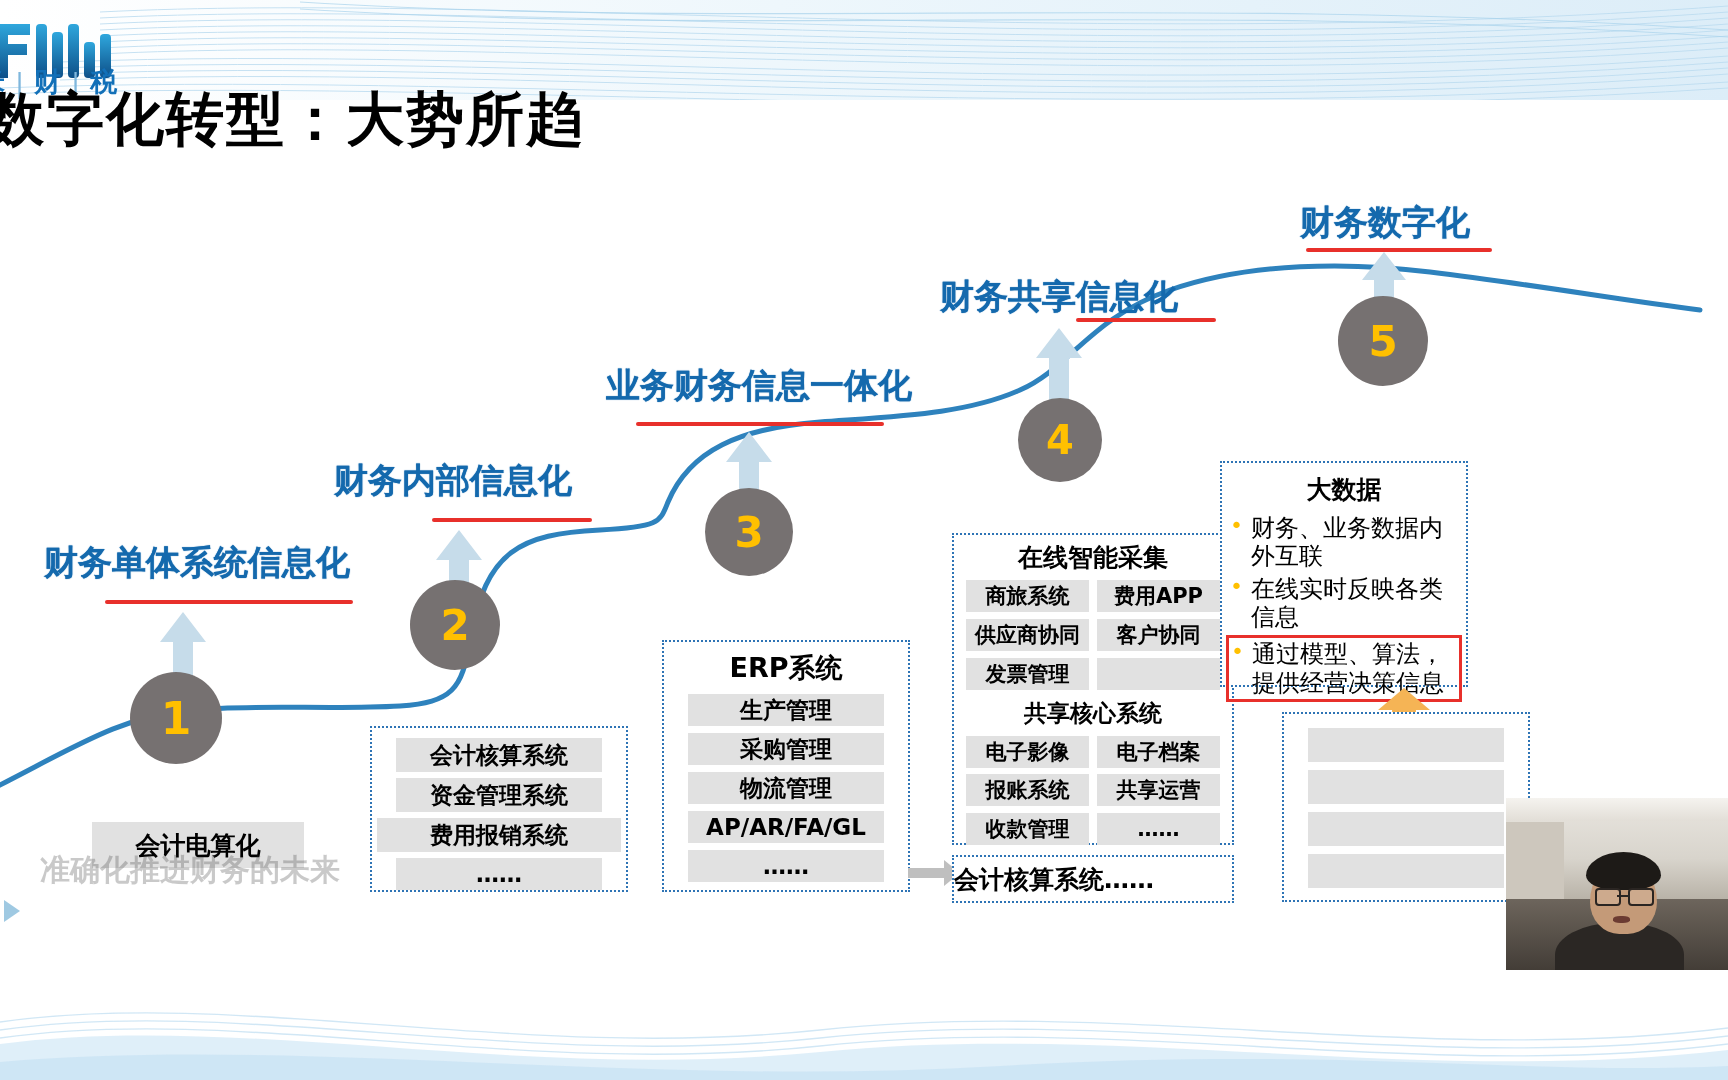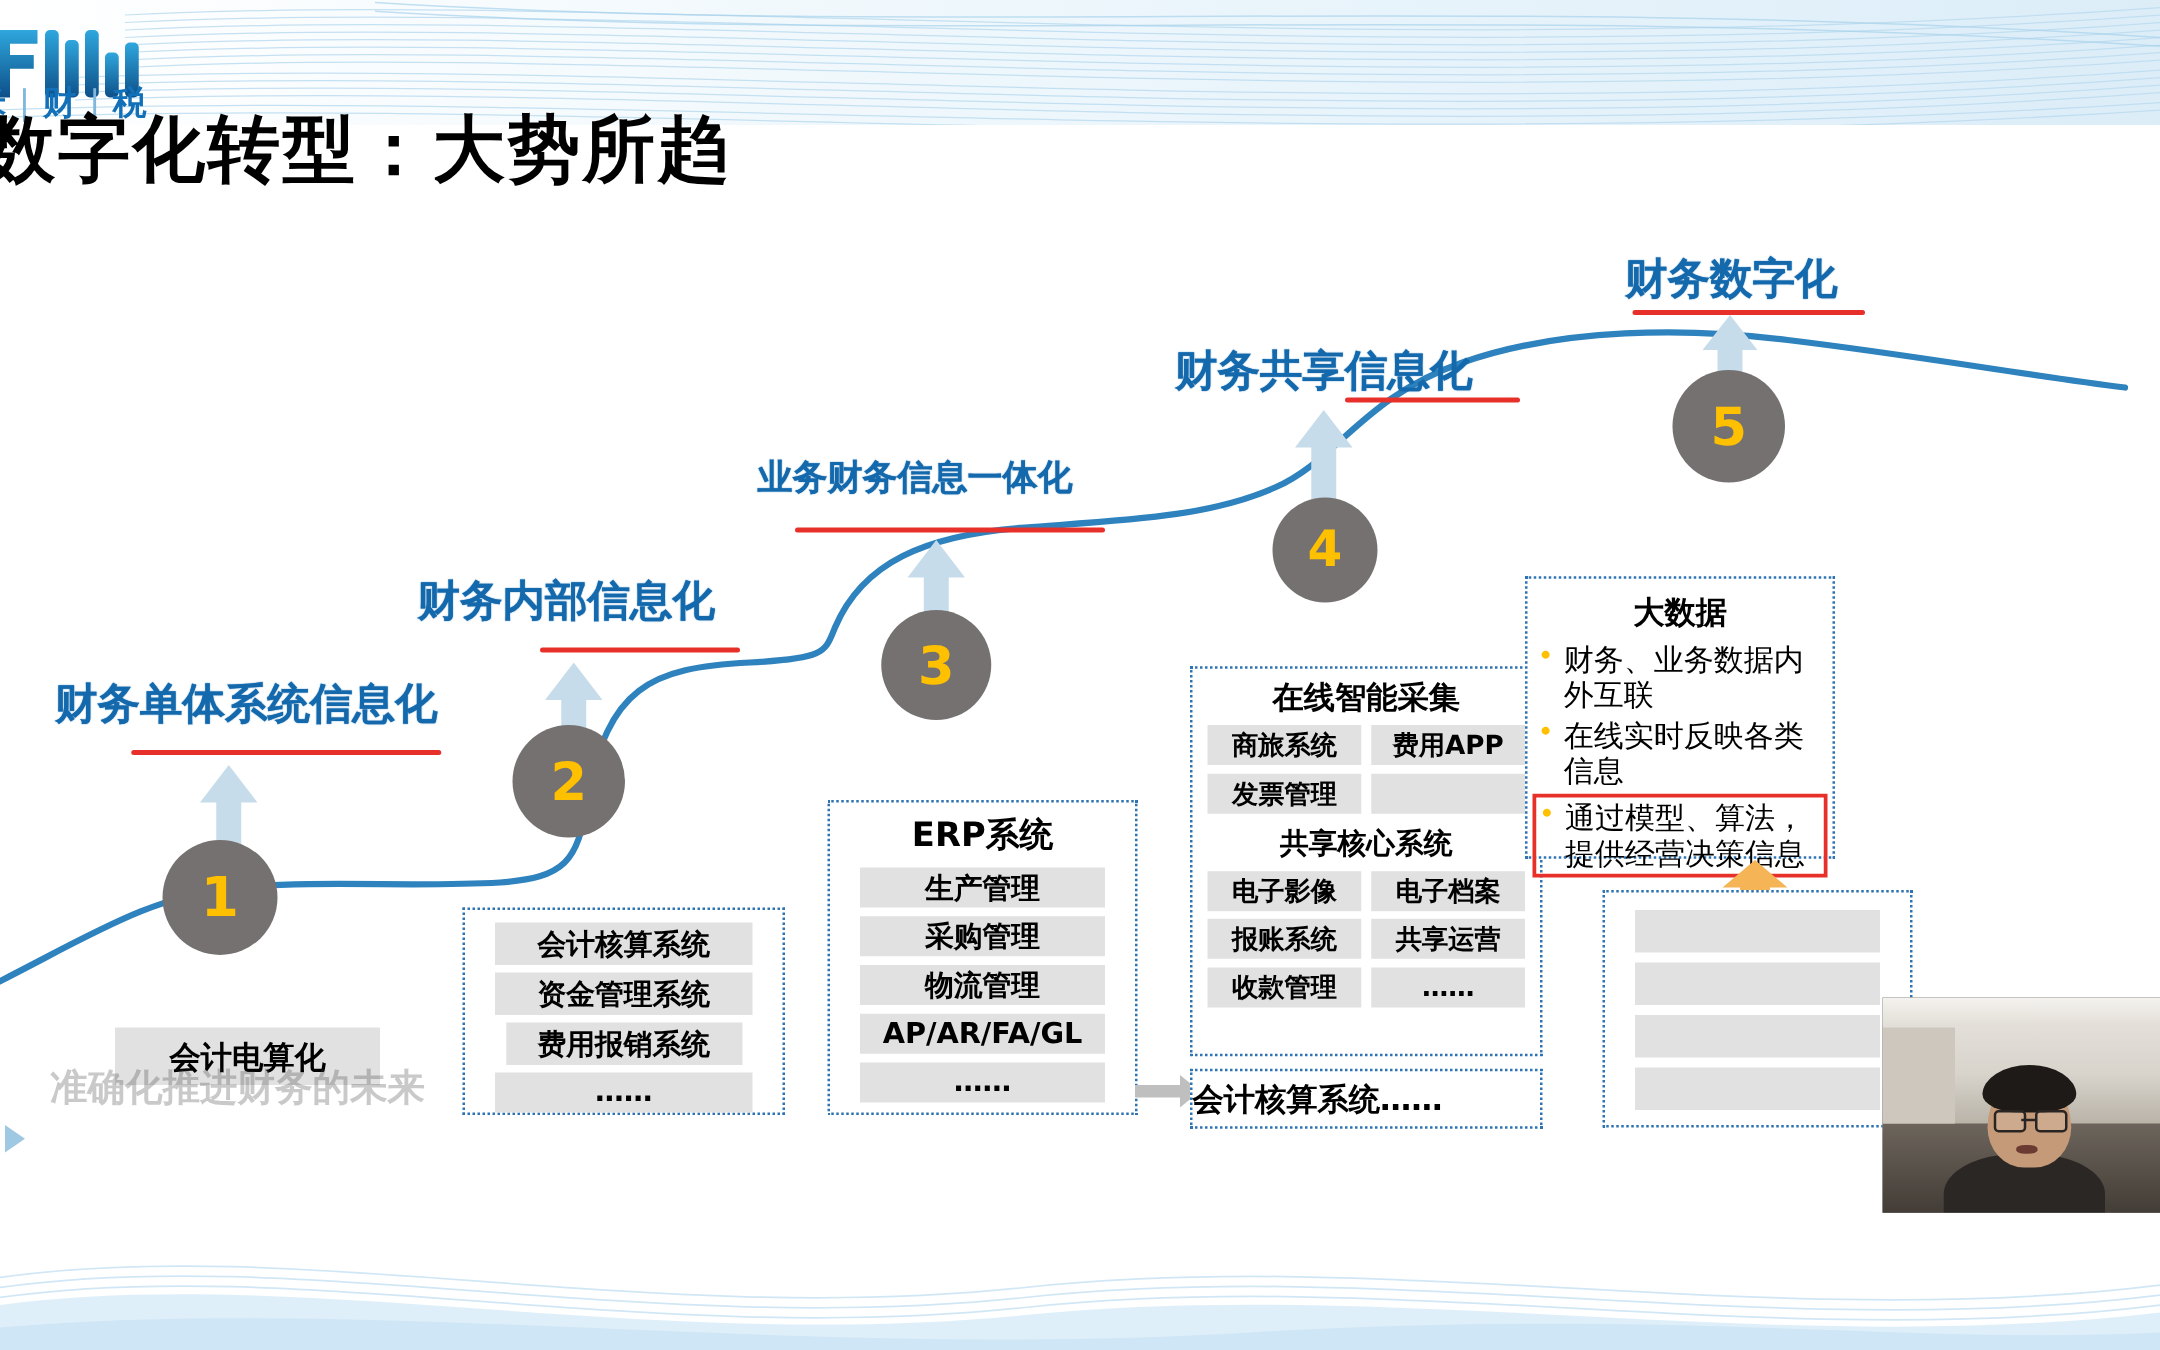--- a/index.html
+++ b/index.html
@@ -167,25 +167,25 @@
 <div class="up-arrow" style="left:436px;top:530px;">
   <svg width="46" height="78" viewBox="0 0 46 78">
     <polygon points="23,0 46,30 33,30 33,78 13,78 13,30 0,30" fill="#c6dcea"></polygon>
   </svg>
 </div>
 <div class="stage-circle" style="left:410px;top:580px;width:90px;height:90px;font-size:42px;">2</div>
 
 <div class="dbox" style="left:370px;top:726px;width:258px;height:166px;">
   <div class="chip" style="margin:10px auto 0;width:206px;height:34px;font-size:23px;">会计核算系统</div>
   <div class="chip" style="margin:6px auto 0;width:206px;height:34px;font-size:23px;">资金管理系统</div>
-  <div class="chip" style="margin:6px auto 0;width:189px;height:34px;font-size:23px;">费用报销系统</div>
+  <div class="chip" style="margin:6px auto 0;width:244px;height:34px;font-size:23px;">费用报销系统</div>
   <div class="chip" style="margin:6px auto 0;width:206px;height:32px;font-size:23px;">……</div>
 </div>
 
-<div class="stage-heading" style="left:606px;top:363px;font-size:28px;">业务财务信息一体化</div>
+<div class="stage-heading" style="left:606px;top:363px;font-size:34px;">业务财务信息一体化</div>
 <div class="stage-underline" style="left:636px;top:422px;width:248px;"></div>
 <div class="up-arrow" style="left:726px;top:432px;">
   <svg width="46" height="76" viewBox="0 0 46 76">
     <polygon points="23,0 46,30 33,30 33,76 13,76 13,30 0,30" fill="#c6dcea"></polygon>
   </svg>
 </div>
 <div class="stage-circle" style="left:705px;top:488px;width:88px;height:88px;font-size:42px;">3</div>
 
 <div class="dbox" style="left:662px;top:640px;width:248px;height:252px;">
   <div class="box-title" style="margin-top:8px;font-size:27px;">ERP系统</div>
@@ -209,20 +209,24 @@
     <polygon points="23,0 46,30 33,30 33,72 13,72 13,30 0,30" fill="#c6dcea"></polygon>
   </svg>
 </div>
 <div class="stage-circle" style="left:1018px;top:398px;width:84px;height:84px;font-size:40px;">4</div>
 
 <div class="dbox" style="left:952px;top:533px;width:282px;height:312px;">
   <div class="box-title" style="margin-top:6px;font-size:25px;">在线智能采集</div>
   <div style="display:flex;gap:8px;justify-content:center;margin-top:6px;">
     <div class="chip" style="width:123px;height:32px;font-size:21px;">商旅系统</div>
     <div class="chip" style="width:123px;height:32px;font-size:21px;">费用APP</div>
+  </div>
+  <div style="display:flex;gap:8px;justify-content:center;margin-top:7px;">
+    <div class="chip" style="width:123px;height:32px;font-size:21px;">供应商协同</div>
+    <div class="chip" style="width:123px;height:32px;font-size:21px;">客户协同</div>
   </div>
   <div style="display:flex;gap:8px;justify-content:center;margin-top:7px;">
     <div class="chip" style="width:123px;height:32px;font-size:21px;">发票管理</div>
     <div class="chip blank" style="width:123px;height:32px;font-size:21px;"></div>
   </div>
   <div class="box-title" style="margin-top:8px;font-size:23px;">共享核心系统</div>
   <div style="display:flex;gap:8px;justify-content:center;margin-top:7px;">
     <div class="chip" style="width:123px;height:32px;font-size:21px;">电子影像</div>
     <div class="chip" style="width:123px;height:32px;font-size:21px;">电子档案</div>
   </div>

